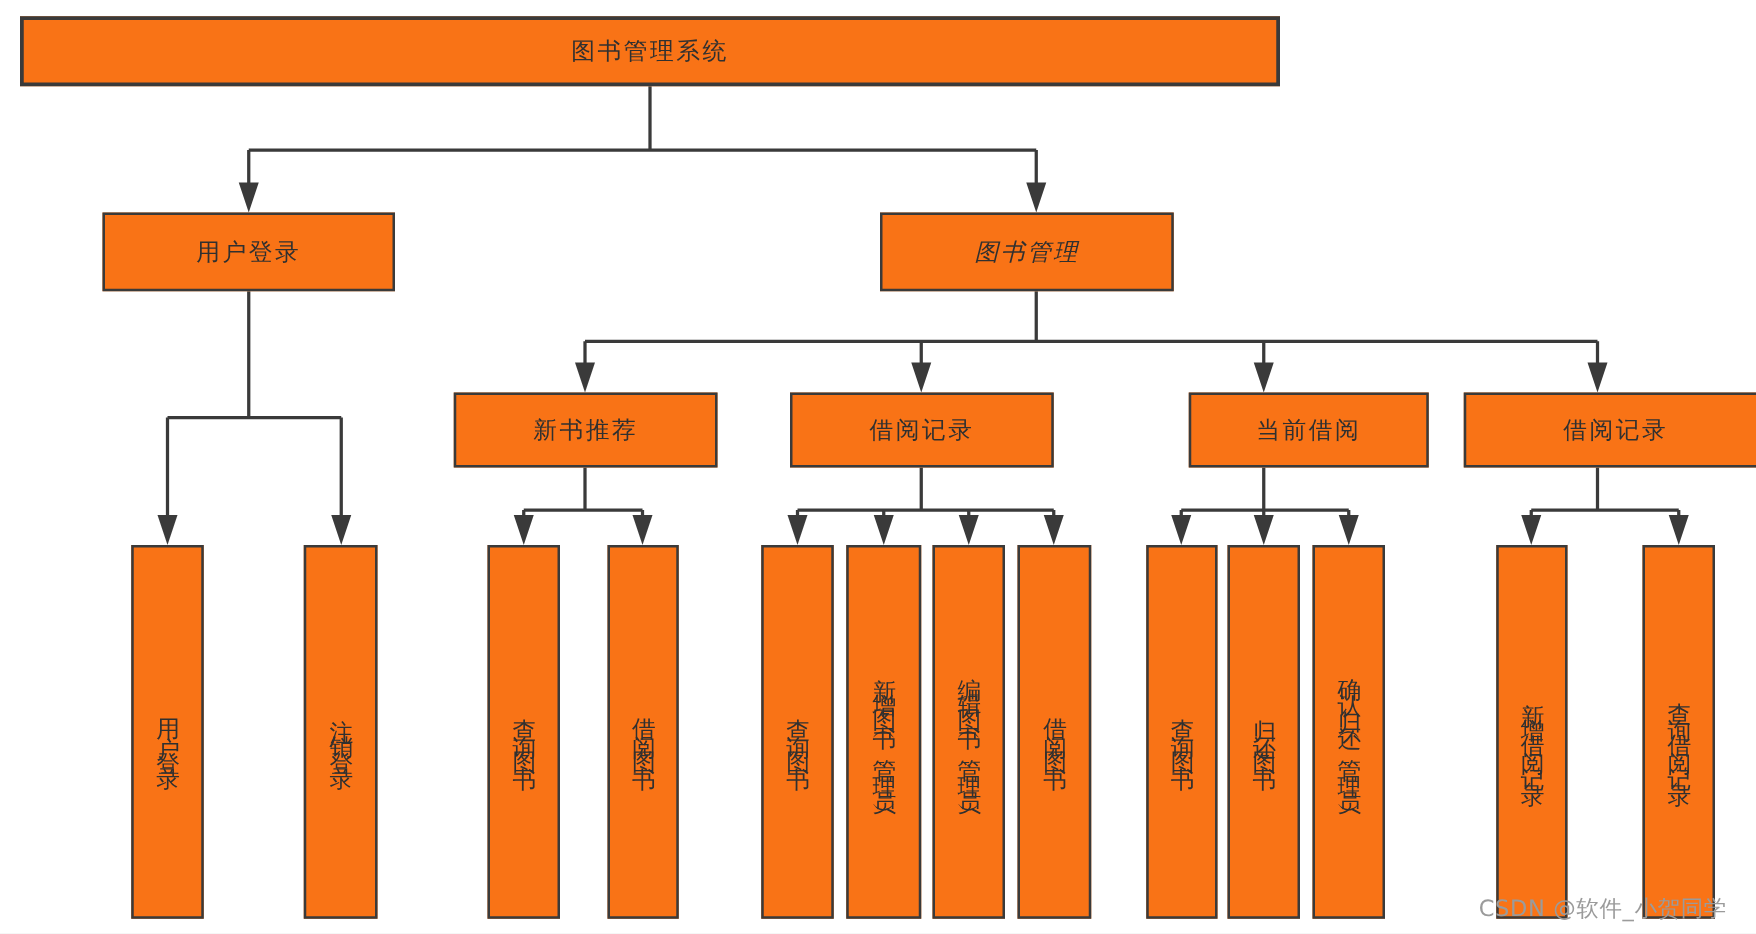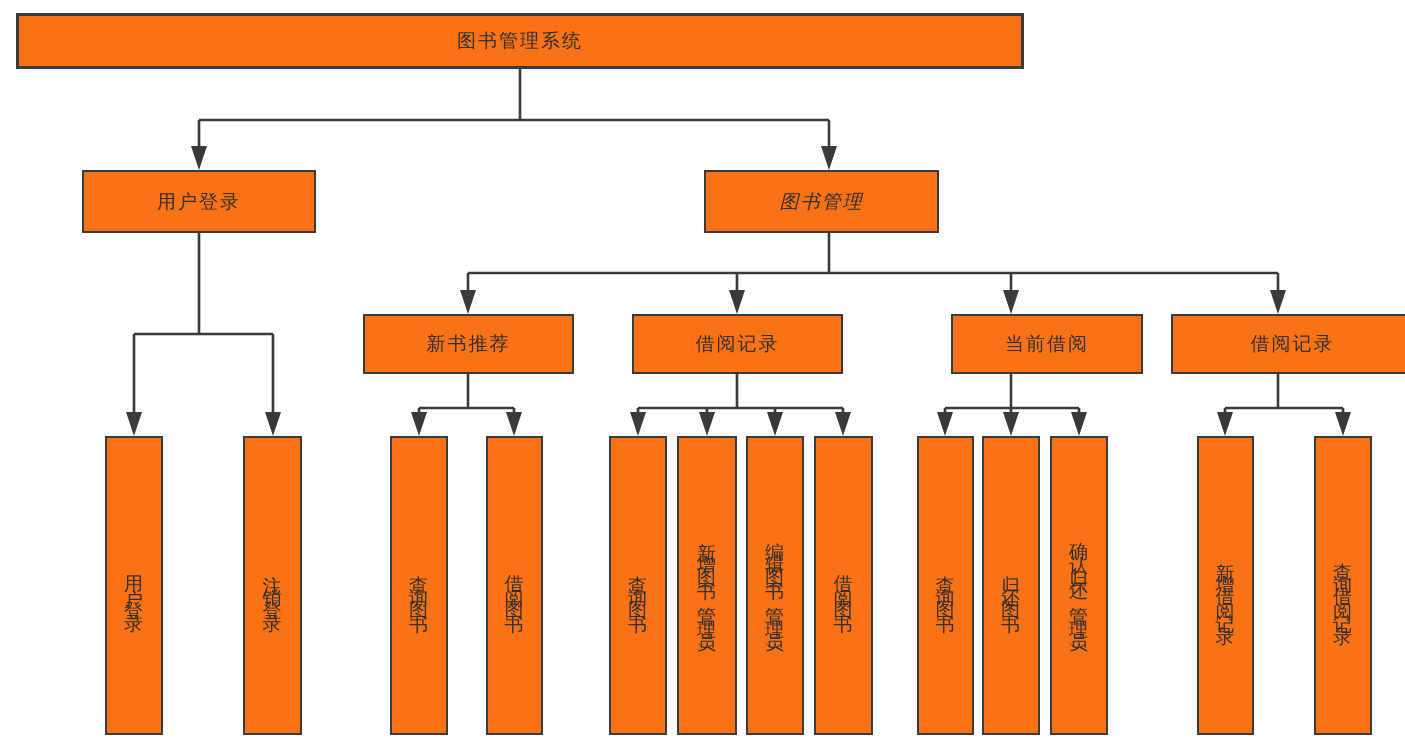--- a/index.html
+++ b/index.html
@@ -166,14 +166,15 @@
     <span>确认归还（管理员）</span>
   </div>
 
   <div class="node node-v" style="left:1197px; top:436px; width:57px; height:299px;">
     <span>新增借阅记录</span>
   </div>
   <div class="node node-v" style="left:1314px; top:436px; width:58px; height:299px;">
     <span>查询借阅记录</span>
   </div>
 
+  <div class="watermark">CSDN @软件_小贺同学</div>
 
 </div>
 
 </body></html>

